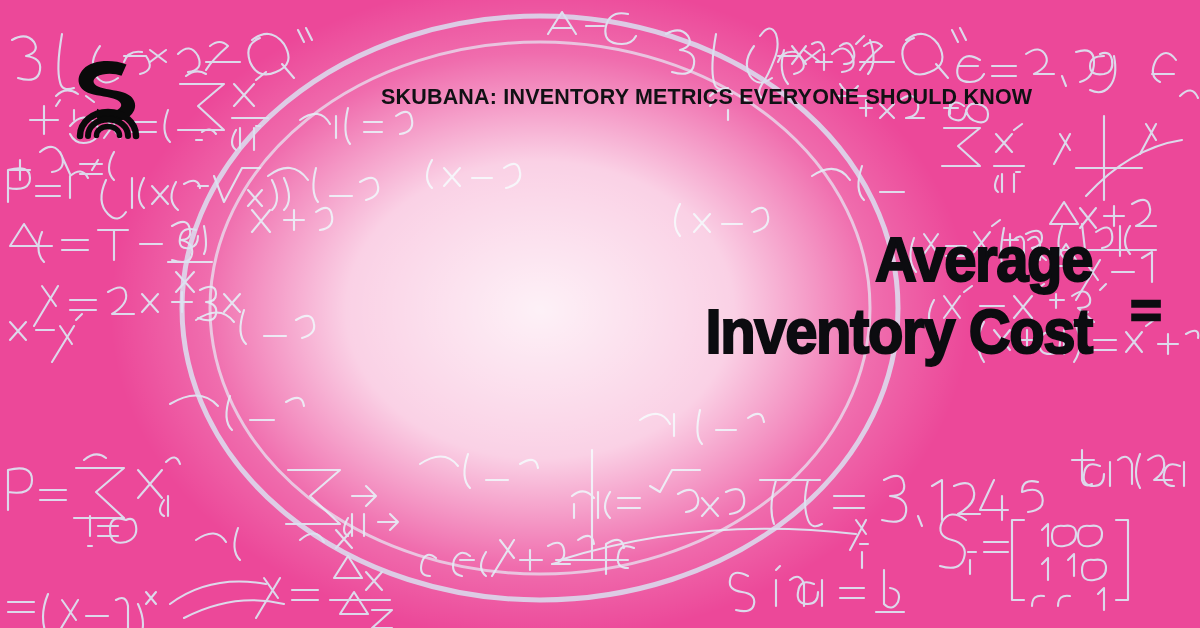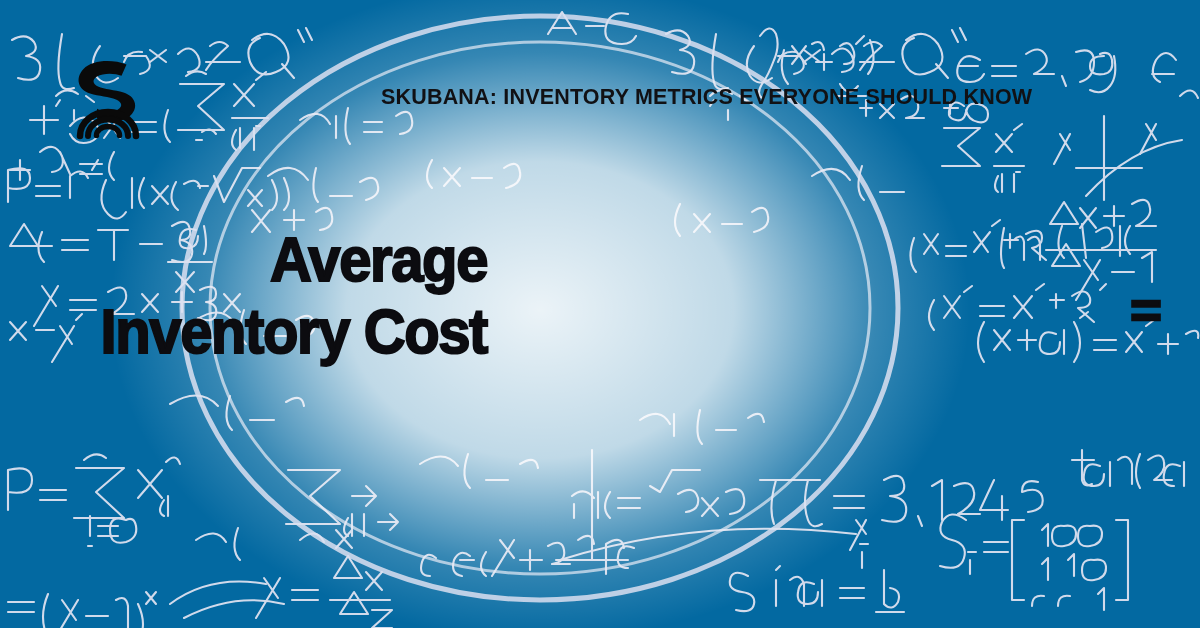--- a/index.html
+++ b/index.html
@@ -10,21 +10,21 @@
   body {
     font-family: "Liberation Sans", sans-serif;
     background: #ffffff;
   }
 
   #canvas {
     position: relative;
     width: 1200px;
     height: 628px;
     overflow: hidden;
-    background: #0369a1;
+    background: #ec4899;
   }
 
   
   #bg-math {
     position: absolute;
     inset: 0;
     width: 1200px;
     height: 628px;
     pointer-events: none;
   }
@@ -72,21 +72,21 @@
   }
 
   
   #formula {
     position: absolute;
     left: 0;
     top: 218px;
     width: 1200px;
     display: flex;
     align-items: flex-start;
-    justify-content: space-between;
+    justify-content: flex-end;
   }
   .numerator-block {
     width: 487px;
     text-align: right;
     padding-top: 6px;
   }
   .equals-block {
     width: 108px;
     text-align: center;
     padding-top: 66px;

